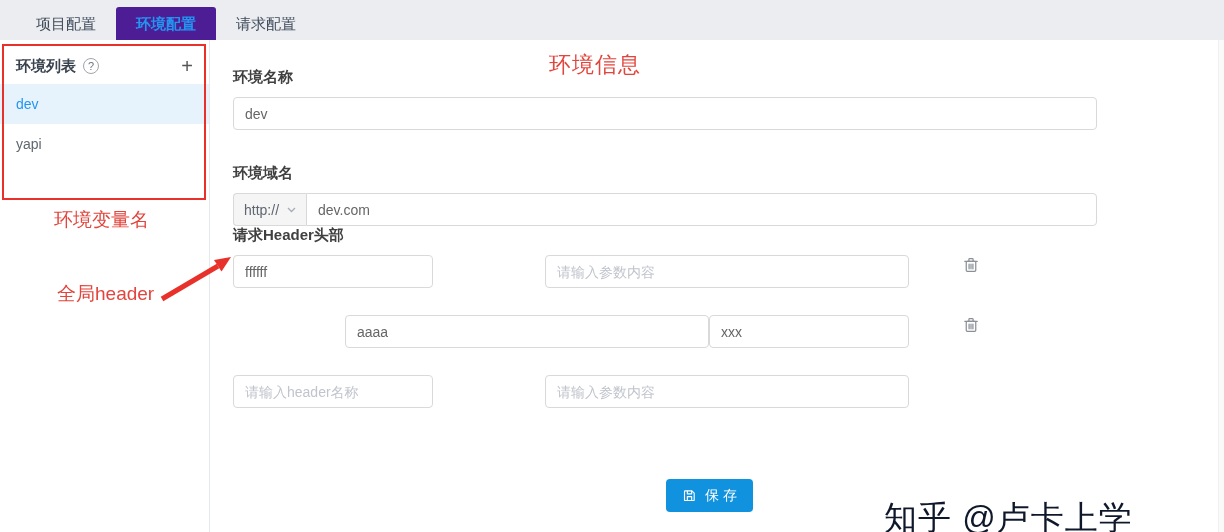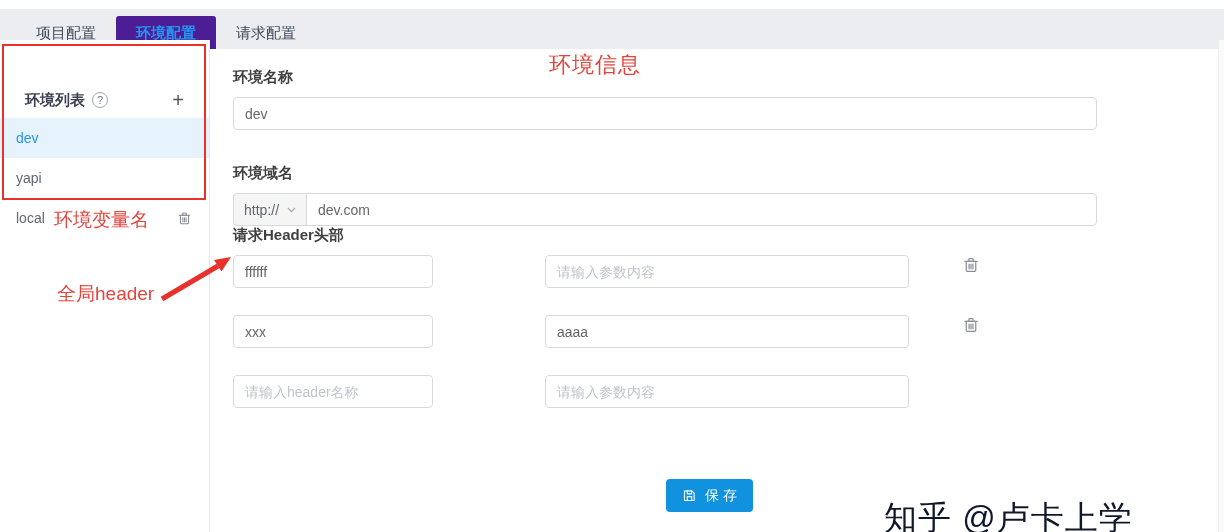--- a/index.html
+++ b/index.html
@@ -3,39 +3,38 @@
 <meta charset="utf-8">
 <style>
   * { margin:0; padding:0; box-sizing:border-box; }
   html,body { background:#fff; }
   .app{
     position:relative; width:1224px; height:532px; background:#fff;
     font-family:"Liberation Sans",sans-serif; overflow:hidden;
   }
   
   .tabbar{
-    position:absolute; left:0; top:9px; right:0; height:40px;
+    position:absolute; left:0; top:0; right:0; height:40px;
     background:#ecedf1; display:flex; align-items:flex-end; padding-left:16px;
   }
   .tab{
     height:33px; line-height:33px; padding:0 20px; font-size:15px;
     color:#3e4a5a; cursor:pointer; white-space:nowrap;
   }
   .tab.active{
     background:#4c1d95; color:#2395f1; font-weight:700; border-radius:3px 3px 0 0;
   }
   
   .sidebar{
     position:absolute; left:0; top:40px; width:210px; bottom:0;
     border-right:1px solid #e6e8eb; background:#fff; padding-top:8px;
   }
   .side-header{
     height:36px; display:flex; align-items:center; justify-content:space-between;
-    padding:0 25px;
-    margin-top:34px;
+    padding:0 16px;
   }
   .side-title{ font-size:15px; font-weight:700; color:#39424e; display:flex; align-items:center; gap:7px; }
   .help-circle{
     width:16px; height:16px; border:1px solid #a0a6ad; border-radius:50%;
     display:inline-flex; align-items:center; justify-content:center;
     font-size:11px; color:#6e757d; font-weight:400; line-height:1;
   }
   .plus{ font-size:20px; color:#555; font-weight:300; cursor:pointer; line-height:1; }
   .side-item{
     height:40px; display:flex; align-items:center; justify-content:space-between;
@@ -115,31 +114,20 @@
         <span class="help-circle">?</span>
       </span>
       <span class="plus">+</span>
     </div>
     <div class="side-item selected">
       <span>dev</span>
     </div>
     <div class="side-item">
       <span>yapi</span>
     </div>
-    <div class="side-item">
-      <span>local</span>
-      <button class="trash-btn">
-        <svg width="17" height="17" viewBox="0 0 24 24" fill="none" stroke="currentColor" stroke-width="1.5" stroke-linecap="round" stroke-linejoin="round">
-          <path d="M4.5 7.5h15"></path>
-          <path d="M9.5 7.5V5.2c0-.5.4-.9.9-.9h3.2c.5 0 .9.4.9.9v2.3"></path>
-          <rect x="6.3" y="7.5" width="11.4" height="12" rx="1.2"></rect>
-          <path d="M9.7 11v5.5M12 11v5.5M14.3 11v5.5"></path>
-        </svg>
-      </button>
-    </div>
   </div>
 
   <div class="main">
     <div class="form-label">环境名称</div>
     <input class="text-input w-full" type="text" value="dev" style="">
 
     <div class="form-label mt-28">环境域名</div>
     <div class="input-group">
       <span class="addon">
         <span>http://</span>
@@ -159,22 +147,22 @@
         <svg width="20" height="20" viewBox="0 0 24 24" fill="none" stroke="currentColor" stroke-width="1.5" stroke-linecap="round" stroke-linejoin="round">
           <path d="M4.5 7.5h15"></path>
           <path d="M9.5 7.5V5.2c0-.5.4-.9.9-.9h3.2c.5 0 .9.4.9.9v2.3"></path>
           <rect x="6.3" y="7.5" width="11.4" height="12" rx="1.2"></rect>
           <path d="M9.7 11v5.5M12 11v5.5M14.3 11v5.5"></path>
         </svg>
       </button>
     </div>
 
     <div class="hrow">
+      <input class="text-input hvalue" type="text" value="aaaa" style="">
       <input class="text-input hname" type="text" value="xxx" style="">
-      <input class="text-input hvalue" type="text" value="aaaa" style="">
       <button class="trash-btn">
         <svg width="20" height="20" viewBox="0 0 24 24" fill="none" stroke="currentColor" stroke-width="1.5" stroke-linecap="round" stroke-linejoin="round">
           <path d="M4.5 7.5h15"></path>
           <path d="M9.5 7.5V5.2c0-.5.4-.9.9-.9h3.2c.5 0 .9.4.9.9v2.3"></path>
           <rect x="6.3" y="7.5" width="11.4" height="12" rx="1.2"></rect>
           <path d="M9.7 11v5.5M12 11v5.5M14.3 11v5.5"></path>
         </svg>
       </button>
     </div>
 

